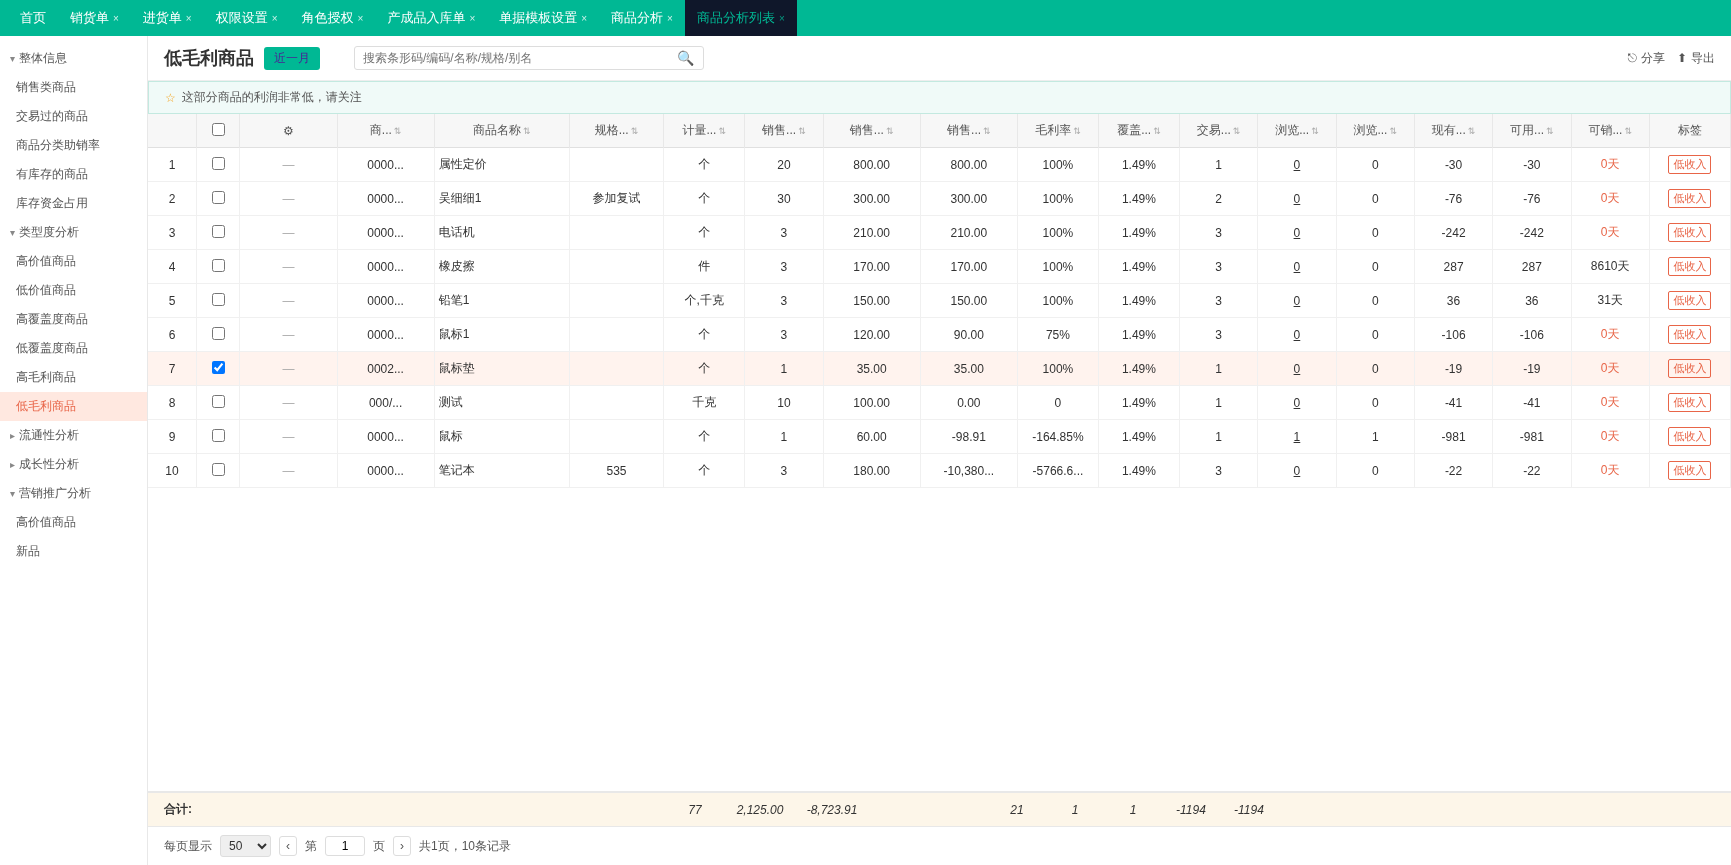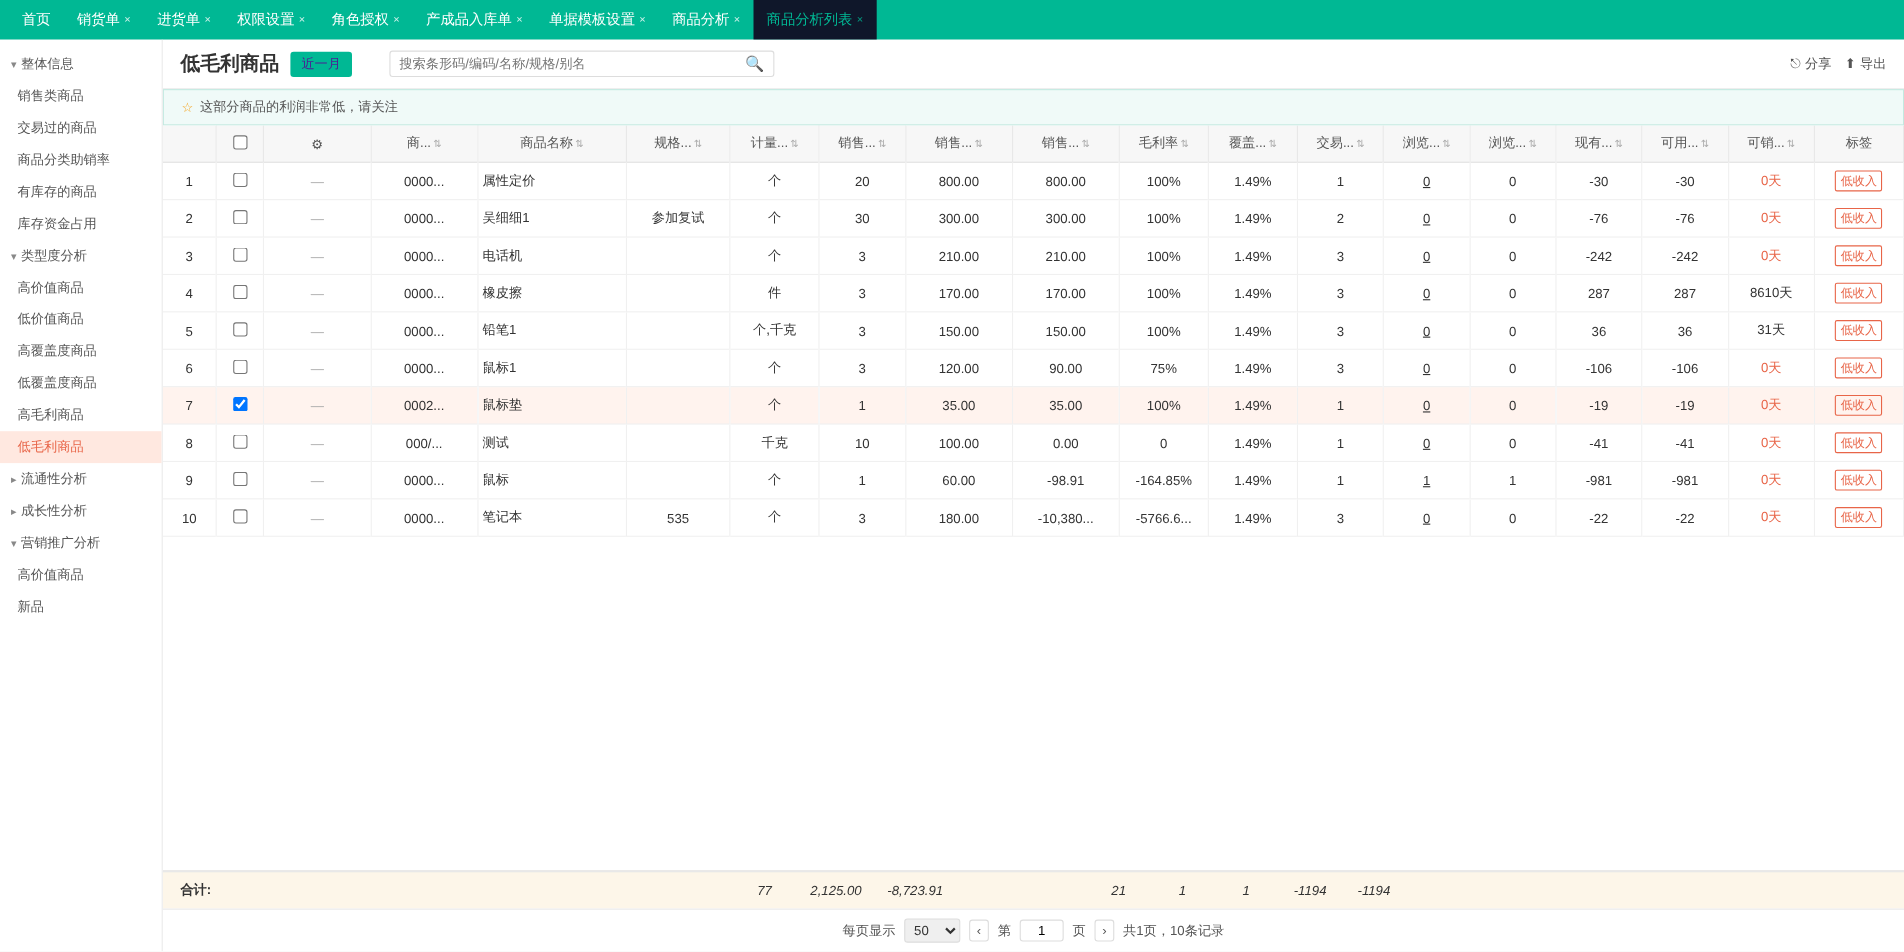--- a/index.html
+++ b/index.html
@@ -207,21 +207,21 @@
     }
     .footer-label { font-weight: bold; margin-right: 20px; min-width: 40px; }
 
     
     .pagination-bar {
       background: #fff;
       border-top: 1px solid #e8e8e8;
       padding: 8px 16px;
       display: flex;
       align-items: center;
-      justify-content: center;
+      justify-content: flex-start;
       gap: 8px;
       font-size: 12px;
       flex-shrink: 0;
       color: #555;
     }
     .page-size-select {
       border: 1px solid #ddd;
       border-radius: 3px;
       padding: 2px 4px;
       font-size: 12px;

